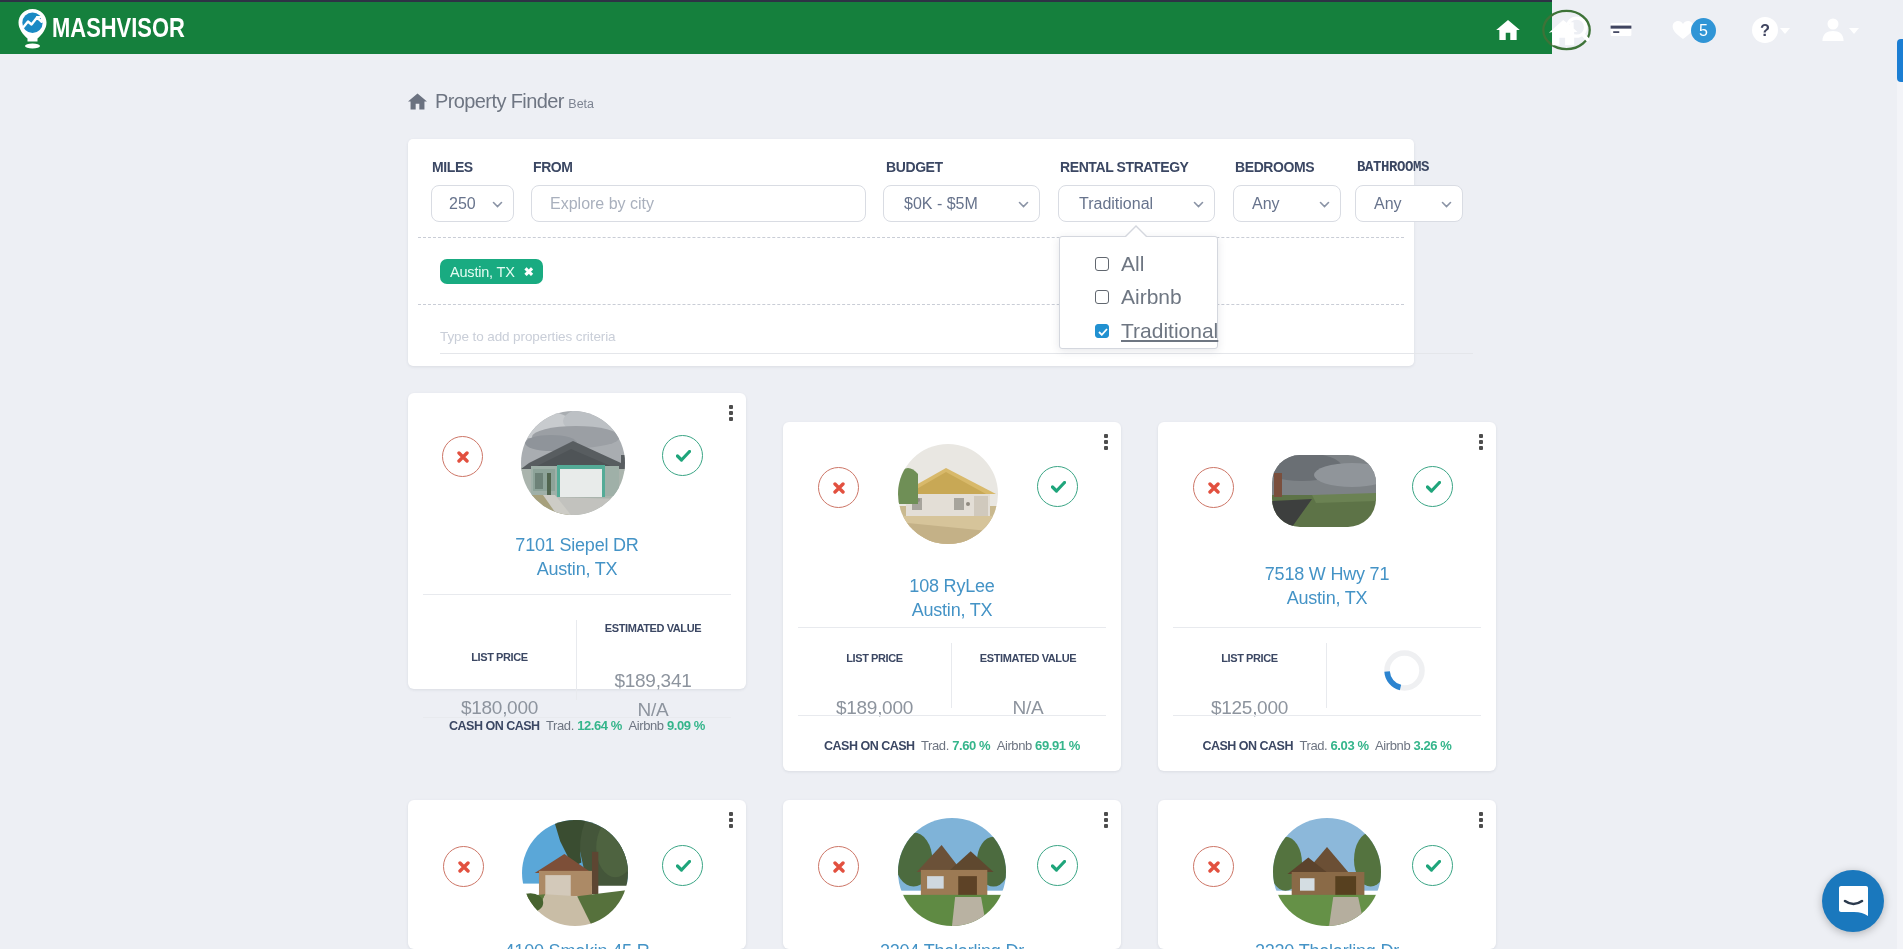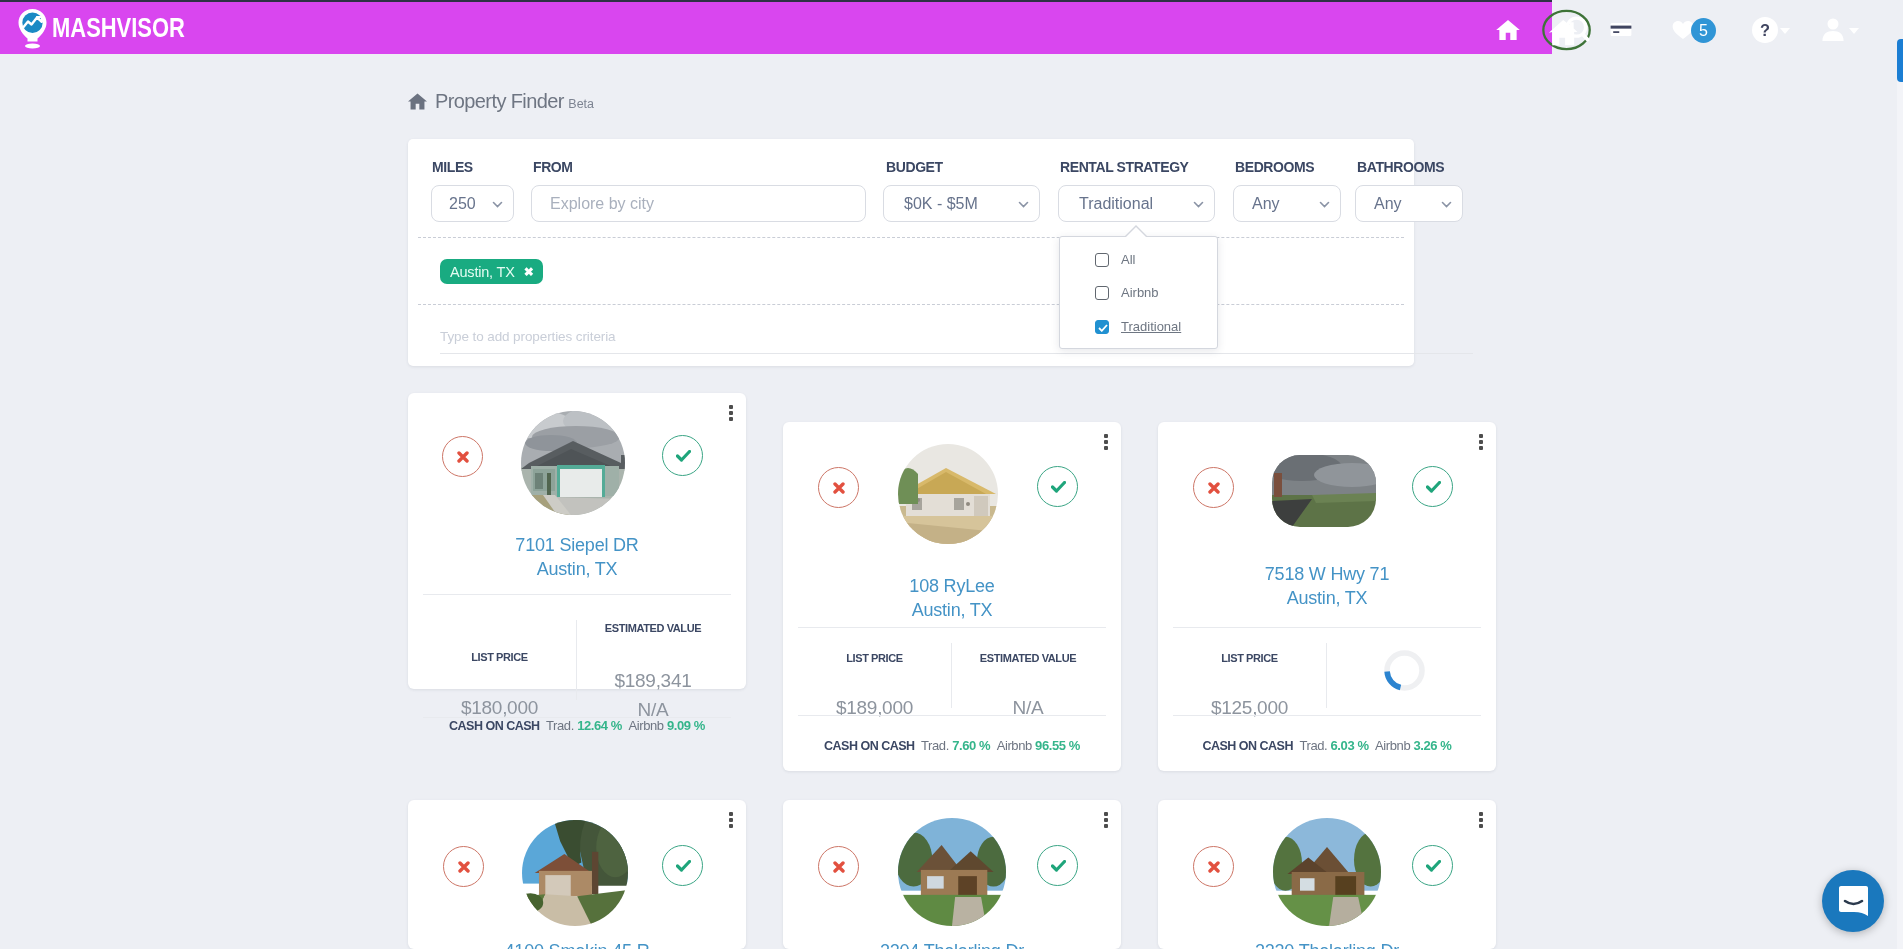--- a/index.html
+++ b/index.html
@@ -1,21 +1,21 @@
 <!DOCTYPE html>
 <html><head>
 <meta charset="utf-8">
 <title>Property Finder</title>
 <style>
 * { margin:0; padding:0; box-sizing:border-box; }
 html,body { width:1903px; height:949px; overflow:hidden; }
 body { font-family:"Liberation Sans", sans-serif; background:#edeff4; position:relative; }
 
 
-#nav { position:absolute; left:0; top:0; width:1552px; height:54px; background:#d946ef; border-top:2px solid #2e3245; }
+#nav { position:absolute; left:0; top:0; width:1552px; height:54px; background:#15803d; border-top:2px solid #2e3245; }
 #logo { position:absolute; left:17px; top:6px; display:flex; align-items:center; }
 #logo-text { color:#fff; font-weight:bold; font-size:28.5px; letter-spacing:0; transform:scaleX(0.77); transform-origin:left center; margin-left:4px; margin-top:-3px; }
 .nico { position:absolute; top:0; }
 
 
 #crumb { position:absolute; left:408px; top:90px; color:#6e7582; }
 
 
 #filter { position:absolute; left:408px; top:139px; width:1006px; height:227px; background:#fff; border-radius:5px; box-shadow:0 1px 3px rgba(50,60,80,0.10); }
 .flabel { position:absolute; top:20px; font-size:14px; font-weight:bold; color:#3b4763; letter-spacing:-0.4px; }
@@ -26,21 +26,21 @@
 #tag { position:absolute; left:32px; top:120px; height:25px; background:#19ab81; border-radius:7px; color:#e4fcf2; font-size:14.5px; letter-spacing:-0.2px; display:flex; align-items:center; padding:0 10px; }
 #tag .x { margin-left:9px; font-weight:bold; color:#fff; font-size:12px; }
 #criteria { position:absolute; left:32px; top:190px; width:1033px; }
 #criteria .ph { color:#c9ced8; font-size:13.5px; letter-spacing:-0.1px; }
 #criteria .line { margin-top:9px; border-top:1px solid #e4e6ea; }
 
 
 #popup { position:absolute; left:1059px; top:236px; width:159px; height:113px; background:#fff; border:1px solid #d4d7de; border-radius:3px; box-shadow:0 2px 8px rgba(50,60,80,0.12); z-index:5; }
 #popup .caret { position:absolute; left:66px; top:-10px; width:0; height:0; border:10px solid transparent; border-bottom:10px solid #fff; border-top:none; }
 #popup .caret2 { position:absolute; left:64px; top:-12px; width:0; height:0; border:12px solid transparent; border-bottom:12px solid #d4d7de; border-top:none; }
-.prow { position:absolute; left:20px; display:flex; align-items:center; font-size:13px; color:#6e7682;padding-left:15px; }
+.prow { position:absolute; left:20px; display:flex; align-items:center; font-size:21px; color:#6e7682;padding-left:15px; }
 .pcb { width:14px; height:14px; border:1px solid #61676f; border-radius:3px; margin-right:12px; background:#fff; }
 .pcb.on { background:#2191d1; border-color:#2191d1; position:relative; }
 
 
 .card { position:absolute; width:338px; background:#fff; border-radius:6px; box-shadow:0 1px 3px rgba(50,60,80,0.10); }
 .kebab { position:absolute; right:13px; top:12px; width:4px; }
 .kebab i { display:block; width:4px; height:4px; background:#4d4d4d; margin-bottom:2px; border-radius:1px; }
 .xbtn, .vbtn { position:absolute; width:41px; height:41px; border-radius:50%; }
 .xbtn { border:1px solid #cd7667; }
 .vbtn { border:1px solid #3aa585; }
@@ -149,21 +149,21 @@
         </svg>
       </span></div>
 
   <div class="flabel" style="left:827px;">BEDROOMS</div>
   <div class="fsel" style="left:825px; width:108px; padding-left:18px;">Any<span class="chev">
         <svg width="11" height="11" viewBox="0 0 11 11">
           <path d="M1.5 3.5 L5.5 7.5 L9.5 3.5" fill="none" stroke="#8a93a5" stroke-width="1.6" stroke-linecap="round"></path>
         </svg>
       </span></div>
 
-  <div class="flabel" style="left:949px;">BATHROOMS</div>
+  <div class="flabel" style="left:949px;font-family:Liberation Mono, monospace;">BATHROOMS</div>
   <div class="fsel" style="left:947px; width:108px; padding-left:18px;">Any<span class="chev">
         <svg width="11" height="11" viewBox="0 0 11 11">
           <path d="M1.5 3.5 L5.5 7.5 L9.5 3.5" fill="none" stroke="#8a93a5" stroke-width="1.6" stroke-linecap="round"></path>
         </svg>
       </span></div>
 
   <div class="dash" style="top:98px;"></div>
   <div id="tag">Austin, TX<span class="x">✖</span></div>
   <div class="dash" style="top:165px;"></div>
   <div id="criteria">
@@ -272,21 +272,21 @@
       </svg>
     </div>
   <div class="addr" style="top:152px;">108 RyLee<br>Austin, TX</div>
   <div class="hr" style="top:205px;"></div>
   <div class="vr" style="top:221px; height:65px;"></div>
   <div class="plabel" style="left:15px; width:153px; top:230px;">LIST PRICE</div>
   <div class="pval" style="left:15px; width:153px; top:249px;">$189,000</div>
   <div class="plabel" style="left:168px; width:154px; top:230px;">ESTIMATED VALUE</div>
   <div class="pval" style="left:168px; width:154px; top:249px;">N/A</div>
   <div class="hr" style="top:293px;"></div>
-  <div class="cash" style="top:316px;"><b>CASH ON CASH</b> &nbsp;<span class="t">Trad.</span> <span class="g">7.60 %</span> &nbsp;<span class="t">Airbnb</span> <span class="g">96.55 %</span></div>
+  <div class="cash" style="top:316px;"><b>CASH ON CASH</b> &nbsp;<span class="t">Trad.</span> <span class="g">7.60 %</span> &nbsp;<span class="t">Airbnb</span> <span class="g">69.91 %</span></div>
 </div>
 
 <div class="card" style="left:1158px; top:422px; height:349px;">
   <div class="kebab">
       <i></i>
       <i></i>
       <i></i>
     </div>
   <div class="photo" style="left:114px; top:33px; width:104px; height:72px; border-radius:28px;">
     <svg width="104" height="72" viewBox="0 0 104 72">

